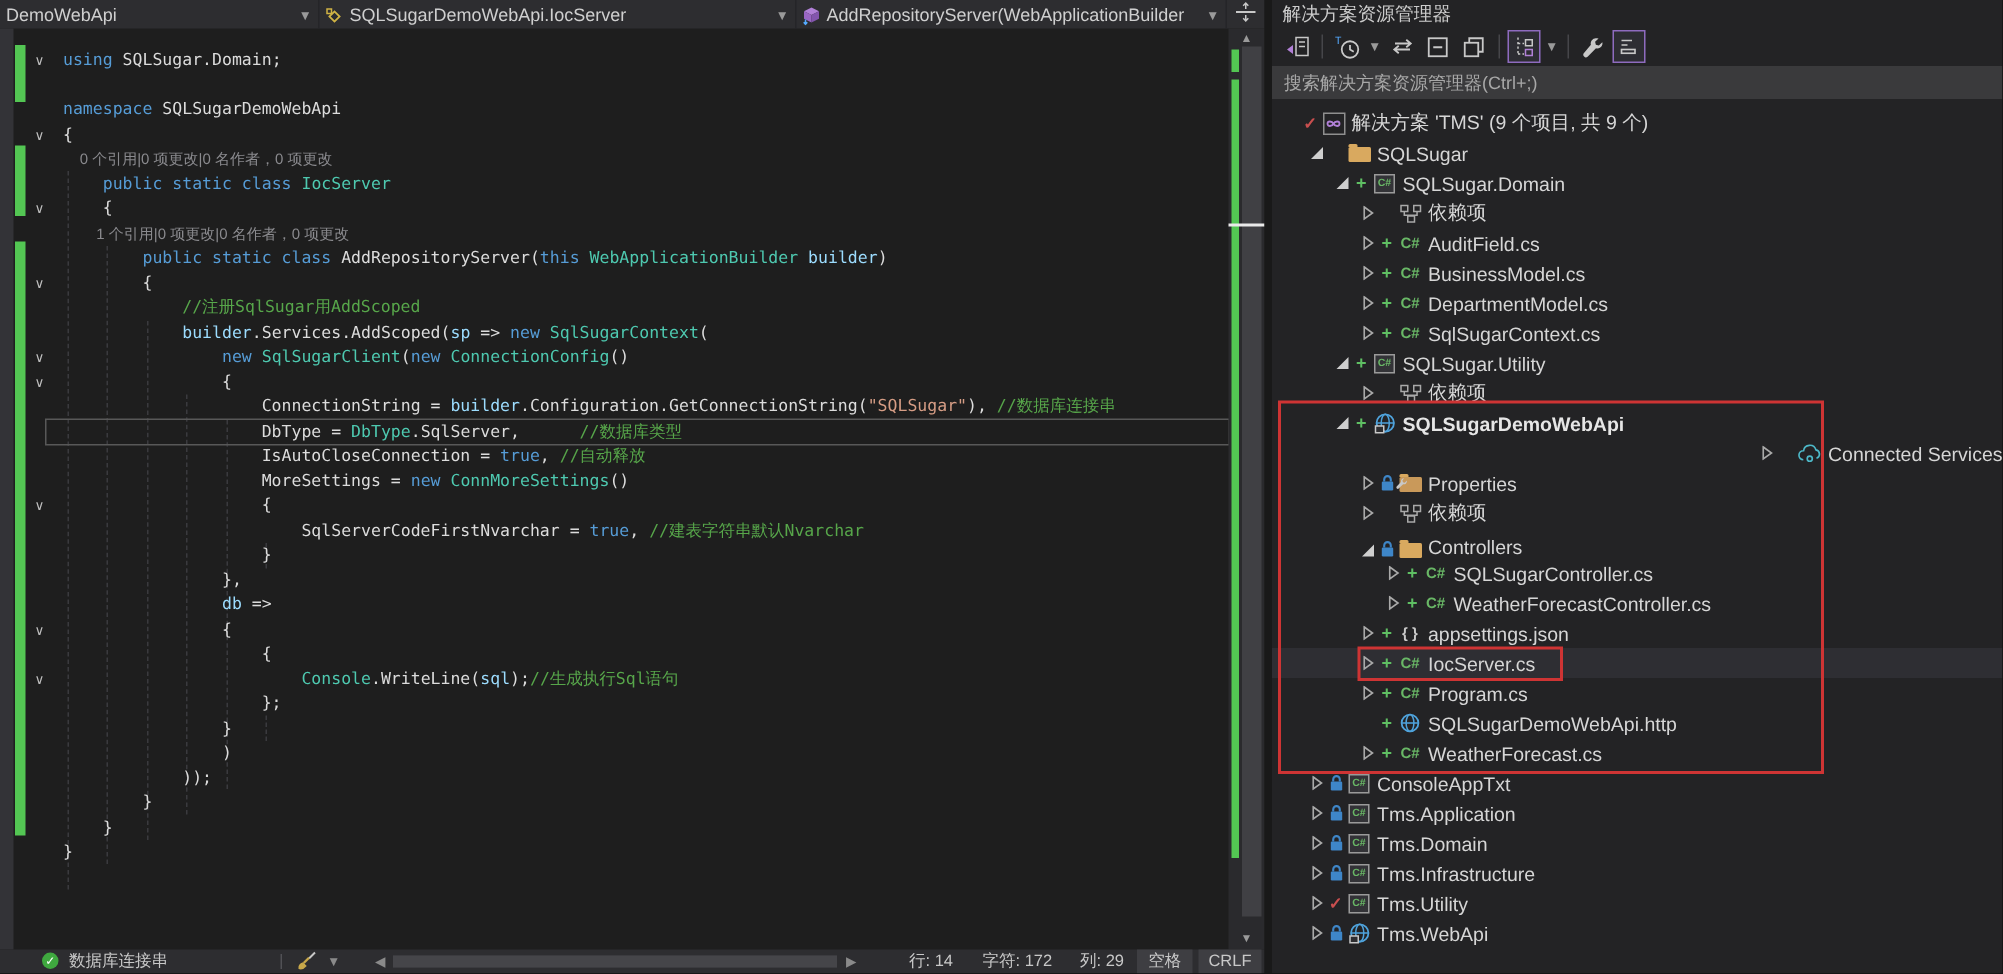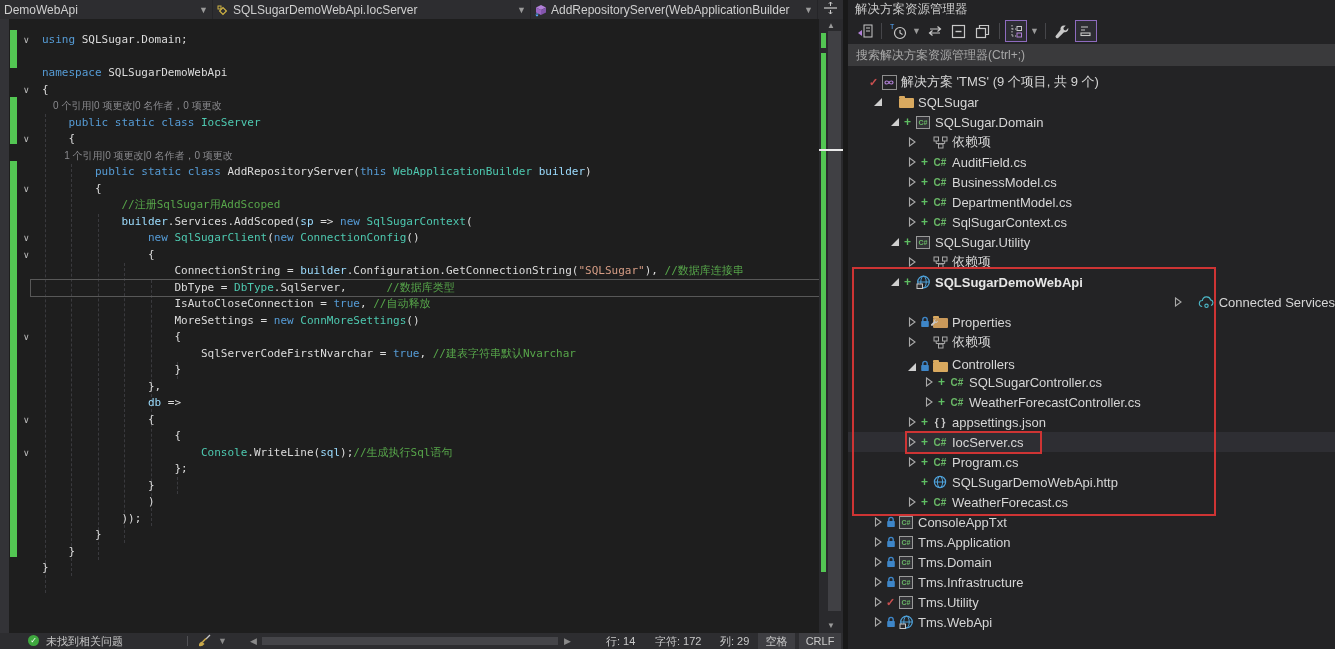--- a/index.html
+++ b/index.html
@@ -190,21 +190,21 @@
     <span class="vs-arrow" style="top:2px;">▲</span>
     <div class="thumb"></div>
     <div class="vs-green" style="top:14px;height:15px;"></div>
     <div class="vs-green" style="top:34px;height:519px;"></div>
     <div class="vs-caret"></div>
     <span class="vs-arrow" style="top:602px;">▼</span>
   </div>
 
   <div class="abs ed-status">
     <span class="okdot">✓</span>
-    <span class="cell" style="left:46px;">未找到相关问题</span>
+    <span class="cell" style="left:46px;">数据库连接串</span>
     <span class="cell" style="left:187px;top:3px;width:1px;height:10px;background:#515155;"></span>
     <span class="cell" style="left:198px;top:1px;">
       <svg width="14" height="13" viewBox="0 0 14 13">
           <path d="M8 5 l4-4" stroke="#C8C8C8" stroke-width="1.3"></path>
           <path d="M1 12 q3 1 5.5-2 L4 7.5 q-3.5 1-3 4.5z" fill="#C8A84A"></path>
           <path d="M4.5 8 L8 4.5" stroke="#C8A84A" stroke-width="1.6"></path>
         </svg>
     </span>
     <span class="cell tri" style="left:218px;">▼</span>
     <span class="cell tri" style="left:250px;">◀</span>

